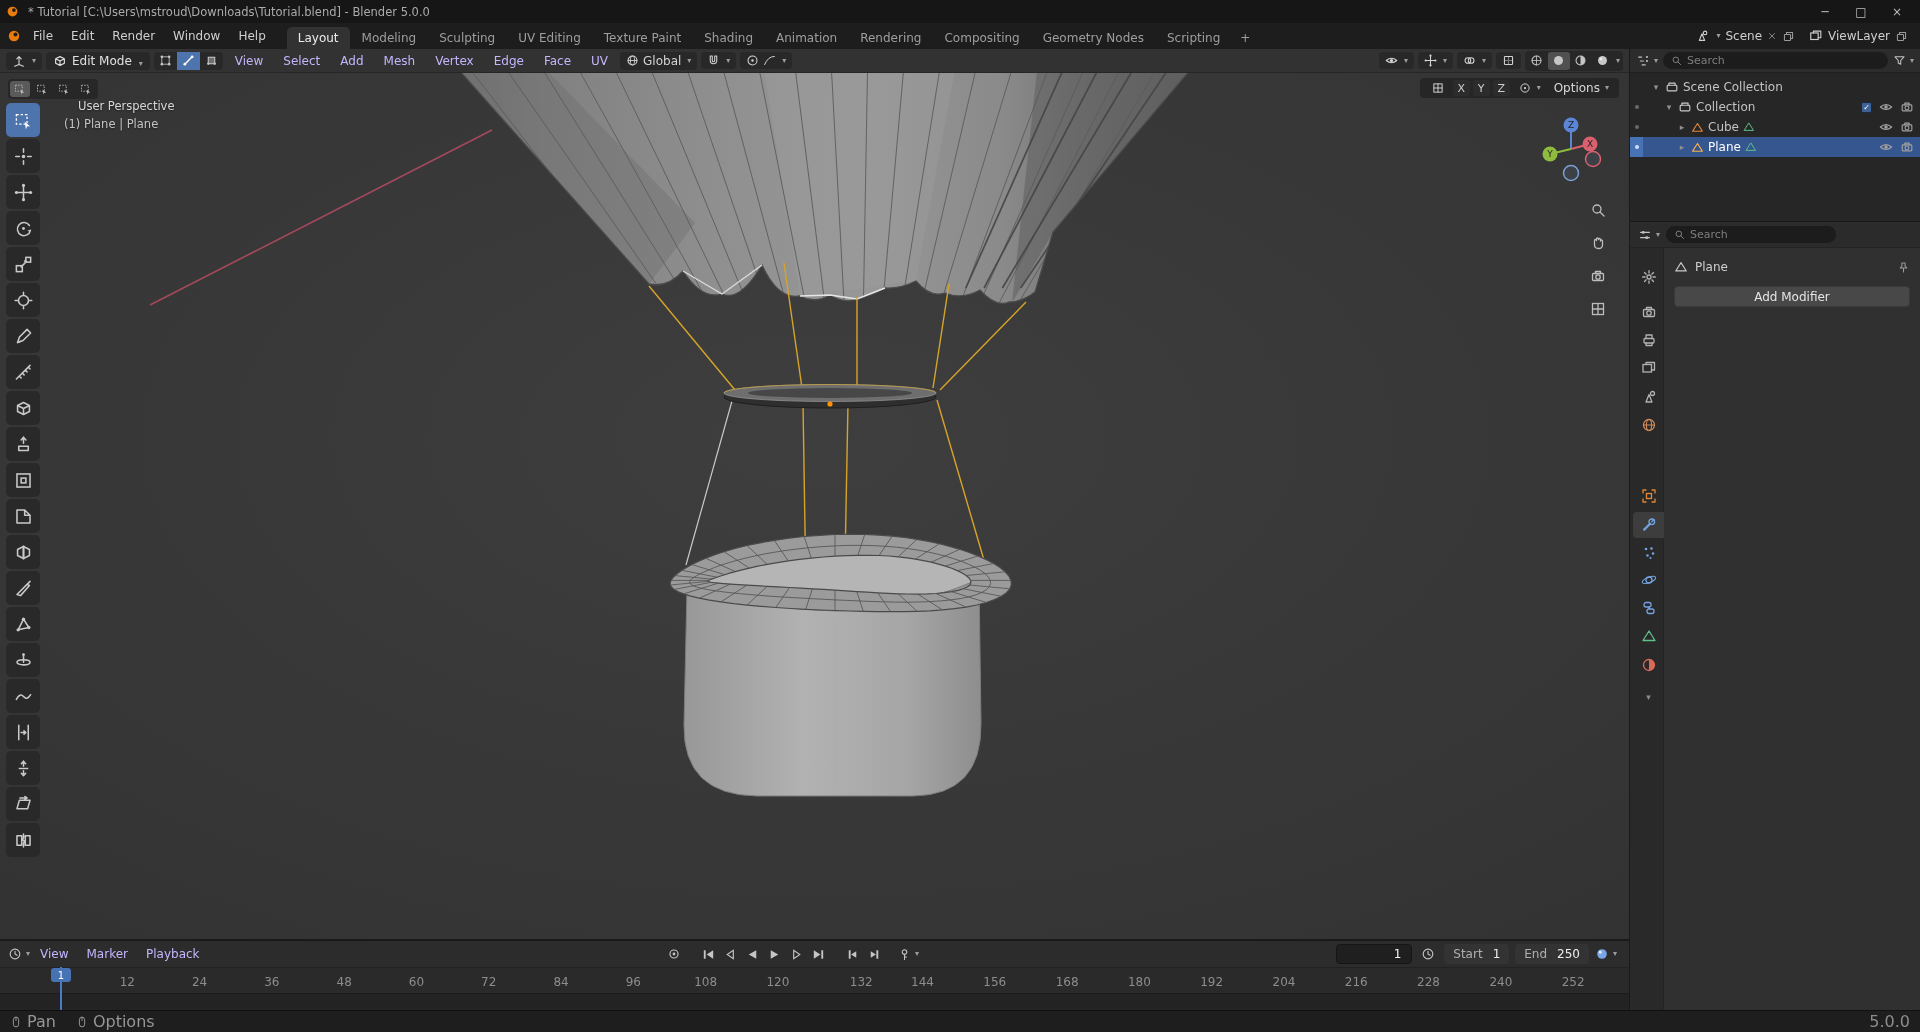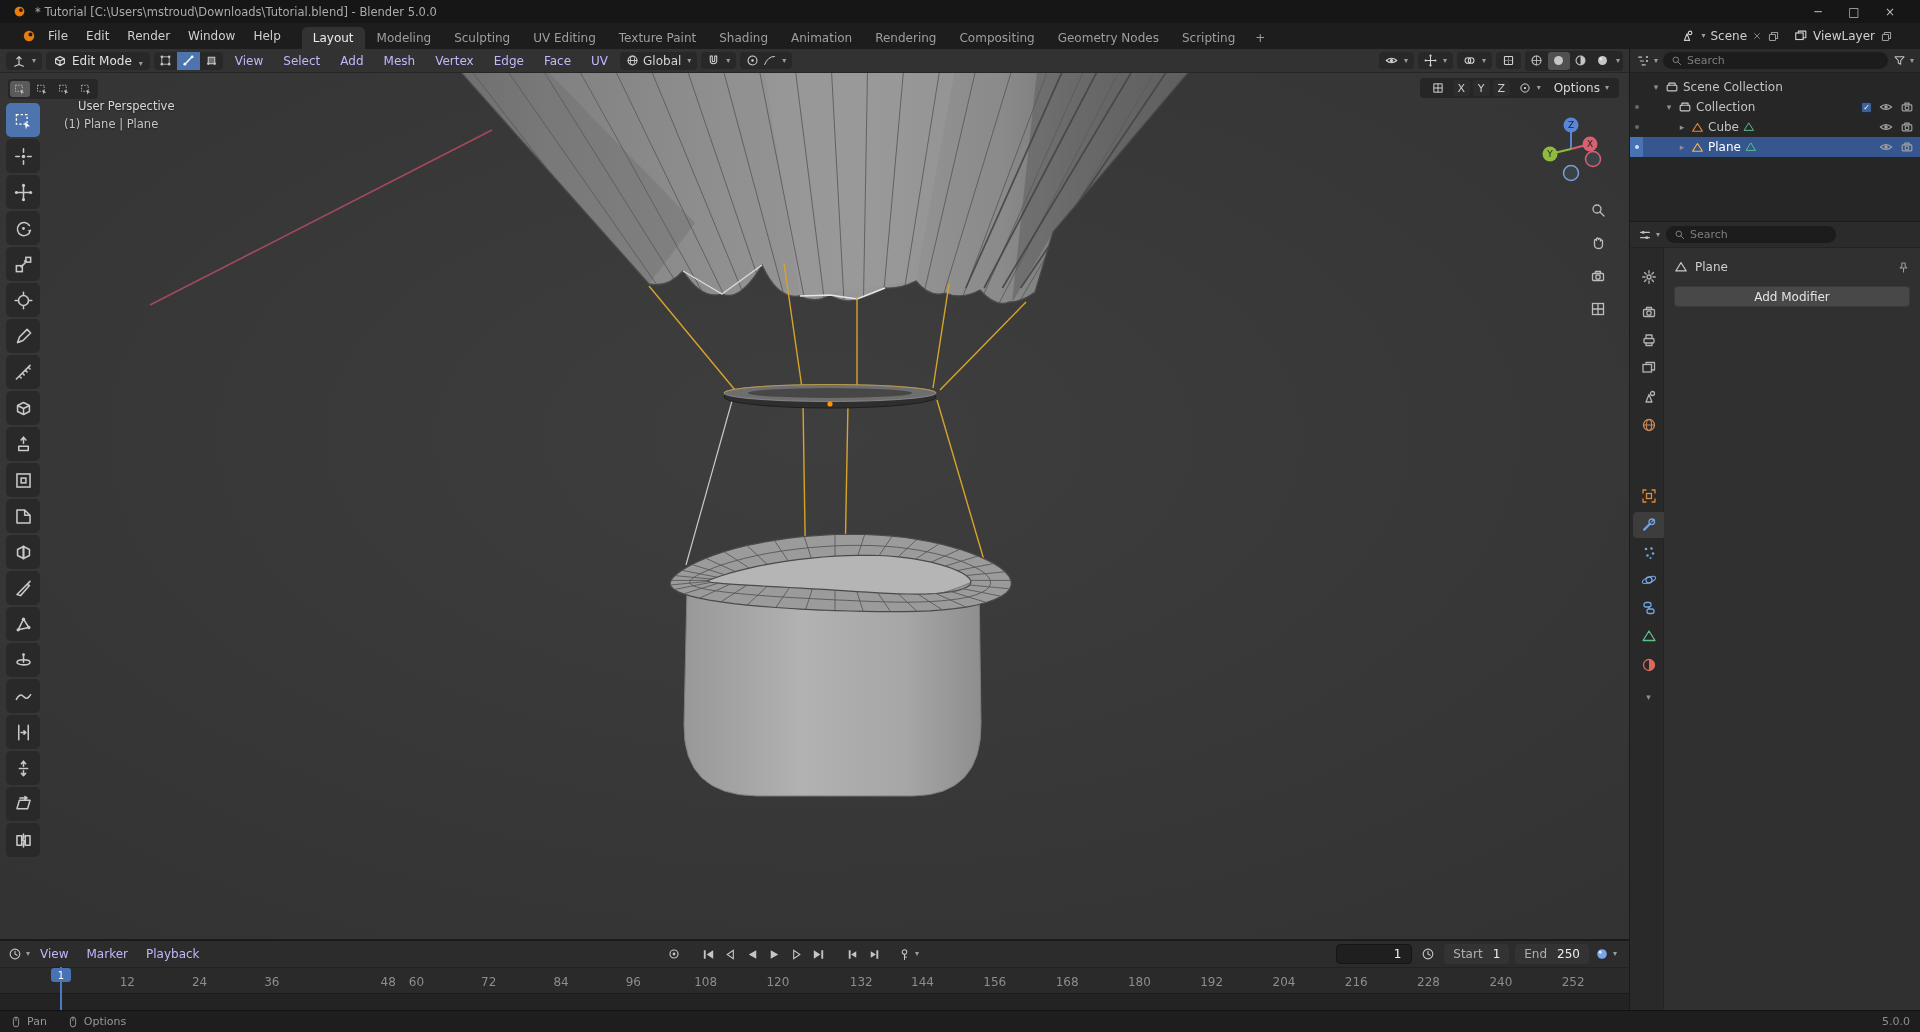--- a/index.html
+++ b/index.html
@@ -1,25 +1,25 @@
 <!DOCTYPE html>
 <html><head>
 <meta charset="utf-8">
 <style>
 *{margin:0;padding:0;box-sizing:border-box;user-select:none}
 html,body{width:1920px;height:1032px;overflow:hidden}
 body{position:relative;background:#303030;font-family:"DejaVu Sans","Liberation Sans",sans-serif;font-size:12px;color:#c3c3c3}
 .ic{display:block;flex:none}
 .caret{font-size:8px;line-height:1;color:#9c9c9c;margin-left:2px}
 
-#titlebar{position:absolute;left:0;top:0;width:1920px;height:23px;background:#161616;display:flex;align-items:center;gap:8px;padding:0 12px;font-size:11.5px;color:#ababab}
+#titlebar{position:absolute;left:0;top:0;width:1920px;height:23px;background:#161616;display:flex;align-items:center;gap:8px;padding:0 5px;font-size:11.5px;color:#ababab}
 .win-controls{margin-left:auto;display:flex}
 .win-btn{width:36px;height:23px;display:flex;align-items:center;justify-content:center;color:#bdbdbd;font-size:12px}
 
-#menubar{position:absolute;left:0;top:23px;width:1920px;height:26px;background:#1d1d1d;display:flex;align-items:center;padding:0 21px;gap:2px}
+#menubar{position:absolute;left:0;top:23px;width:1920px;height:26px;background:#1d1d1d;display:flex;align-items:center;padding:0 6px;gap:2px}
 .menu-item{padding:3px 9px;border-radius:4px;color:#cfcfcf}
 .ws-tabs{display:flex;margin-left:10px;gap:1px;align-self:flex-end}
 .ws-tab{padding:4px 11px;border-radius:5px 5px 0 0;color:#9e9e9e;white-space:nowrap}
 .ws-tab.active{background:#323232;color:#ececec}
 .ws-tab.add{padding:4px 8px}
 #mb-right{margin-left:auto;display:flex;align-items:center;gap:14px;padding-right:6px}
 .selector{display:flex;align-items:center;gap:5px;color:#cfcfcf}
 
 #tool-header{position:absolute;left:0;top:49px;width:1629px;height:24px;background:#323232;display:flex;align-items:center;padding:0 6px;gap:4px;border-bottom:1px solid #262626}
 .th-btn{display:flex;align-items:center;gap:4px;padding:2px 6px;border-radius:4px;background:#282828;color:#d4d4d4}
@@ -85,21 +85,21 @@
 .transport{position:absolute;left:664px;top:3px;display:flex;align-items:center;gap:2px}
 .tp-btn{min-width:20px;height:20px;display:flex;align-items:center;justify-content:center;gap:2px;border-radius:3px;color:#c5c5c5}
 .tp-gap{width:10px}
 .tl-fields{position:absolute;right:12px;top:3px;display:flex;align-items:center;gap:6px}
 .frame-field{width:76px;height:20px;background:#1f1f1f;border:1px solid #151515;border-radius:4px;color:#f2f2f2;display:flex;align-items:center;justify-content:flex-end;padding:0 10px}
 .range-field{height:20px;background:#333;border-radius:4px;display:flex;align-items:center;gap:10px;padding:0 9px}
 .range-field .lab{color:#b0b0b0}.range-field .val{color:#ededed}
 #playhead{position:absolute;left:60px;top:26px;width:2px;height:44px;background:#4a7bc8}
 #playhead-chip{position:absolute;left:-9px;top:1px;width:20px;height:14px;background:#4772b3;border-radius:3px;color:#fff;font-size:10px;display:flex;align-items:center;justify-content:center}
 
-#statusbar{position:absolute;left:0;top:1010px;width:1920px;height:22px;background:#1e1e1e;display:flex;align-items:center;padding:0 10px;gap:20px;color:#969696;font-size:11px;border-top:1px solid #111}
+#statusbar{position:absolute;left:0;top:1010px;width:1920px;height:22px;background:#1e1e1e;display:flex;align-items:center;padding:0 10px;gap:20px;color:#969696;font-size:16px;border-top:1px solid #111}
 .sb-item{display:flex;align-items:center;gap:5px}
 .version{margin-left:auto;color:#8d8d8d}
 </style>
 </head>
 <body>
 
 <div id="titlebar">
   <span id="tb-logo">
       <svg viewBox="0 0 16 16" width="15" height="15" class="ic" style="color: rgb(232, 125, 13);">
         <circle cx="8" cy="8" r="5.2" fill="currentColor" stroke="none" stroke-width="1.3"></circle>
@@ -909,21 +909,21 @@
         <span class="caret">▾</span>
       </div>
       <span class="th-menu">View</span>
       <span class="th-menu">Marker</span>
       <span class="th-menu">Playback</span>
     </div>
   <div class="tl-ruler" id="tl-ruler">
       <span class="ruler-num" style="left: 127.269px;">12</span>
       <span class="ruler-num" style="left: 199.564px;">24</span>
       <span class="ruler-num" style="left: 271.857px;">36</span>
-      <span class="ruler-num" style="left: 344.151px; margin-left: 44px;">48</span>
+      <span class="ruler-num" style="left: 344.151px;">48</span>
       <span class="ruler-num" style="left: 416.445px;">60</span>
       <span class="ruler-num" style="left: 488.739px;">72</span>
       <span class="ruler-num" style="left: 561.034px;">84</span>
       <span class="ruler-num" style="left: 633.327px;">96</span>
       <span class="ruler-num" style="left: 705.621px;">108</span>
       <span class="ruler-num" style="left: 777.915px;">120</span>
       <span class="ruler-num" style="left: 850.209px; margin-left: 11px;">132</span>
       <span class="ruler-num" style="left: 922.503px;">144</span>
       <span class="ruler-num" style="left: 994.798px;">156</span>
       <span class="ruler-num" style="left: 1067.09px;">168</span>

